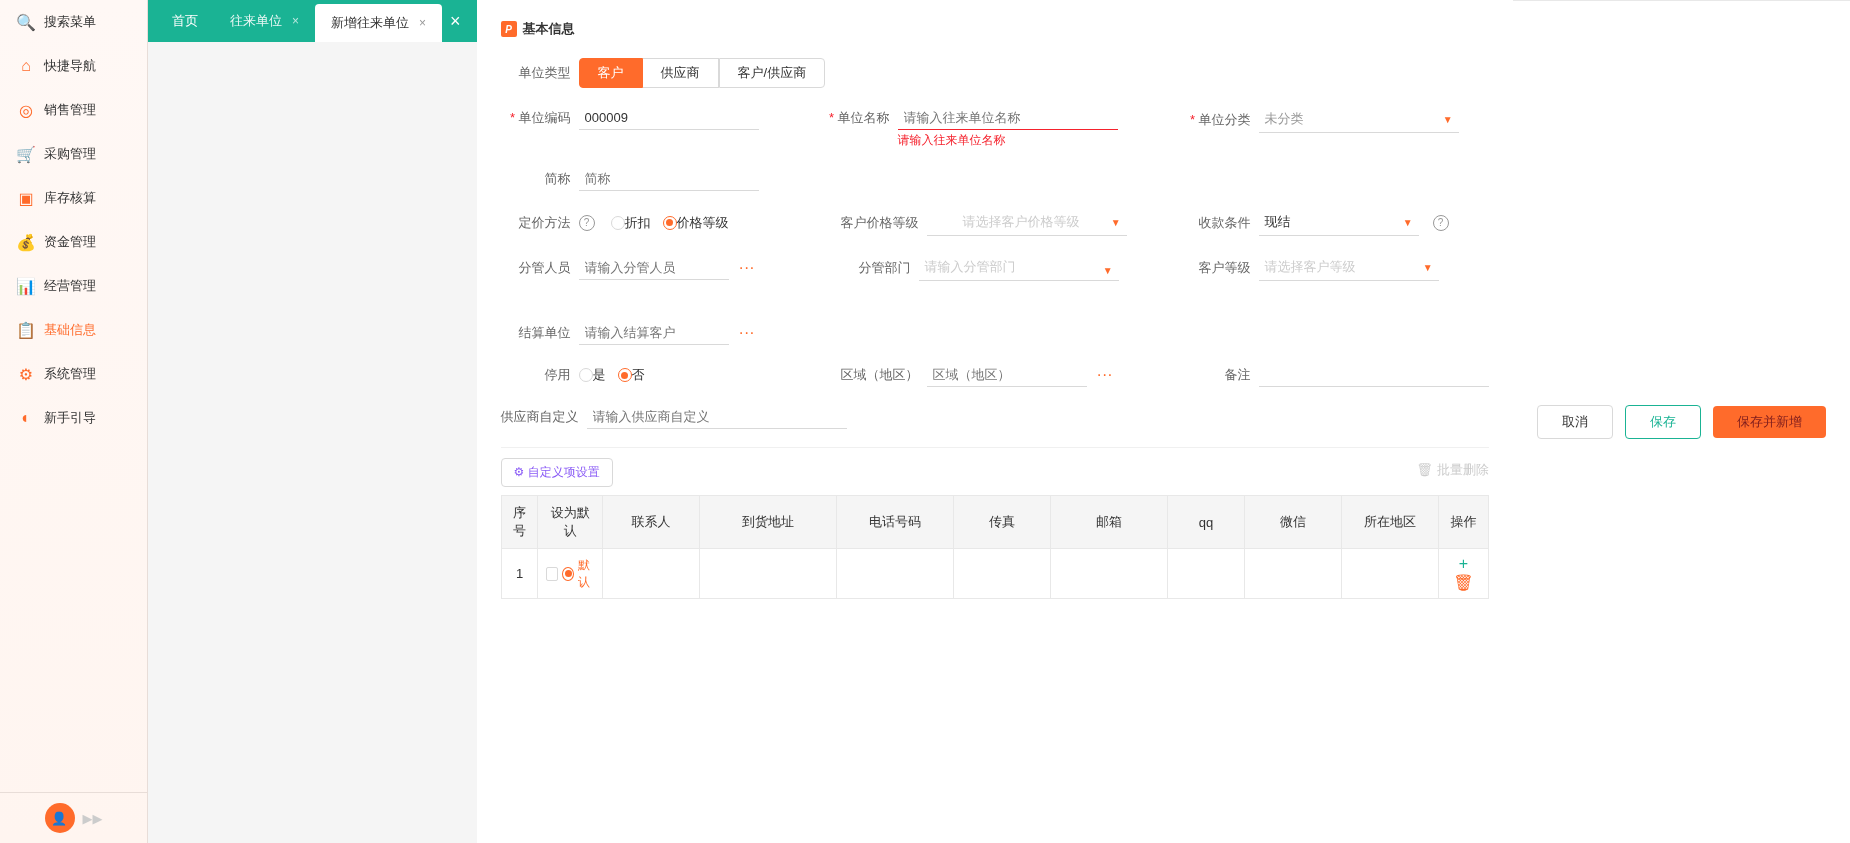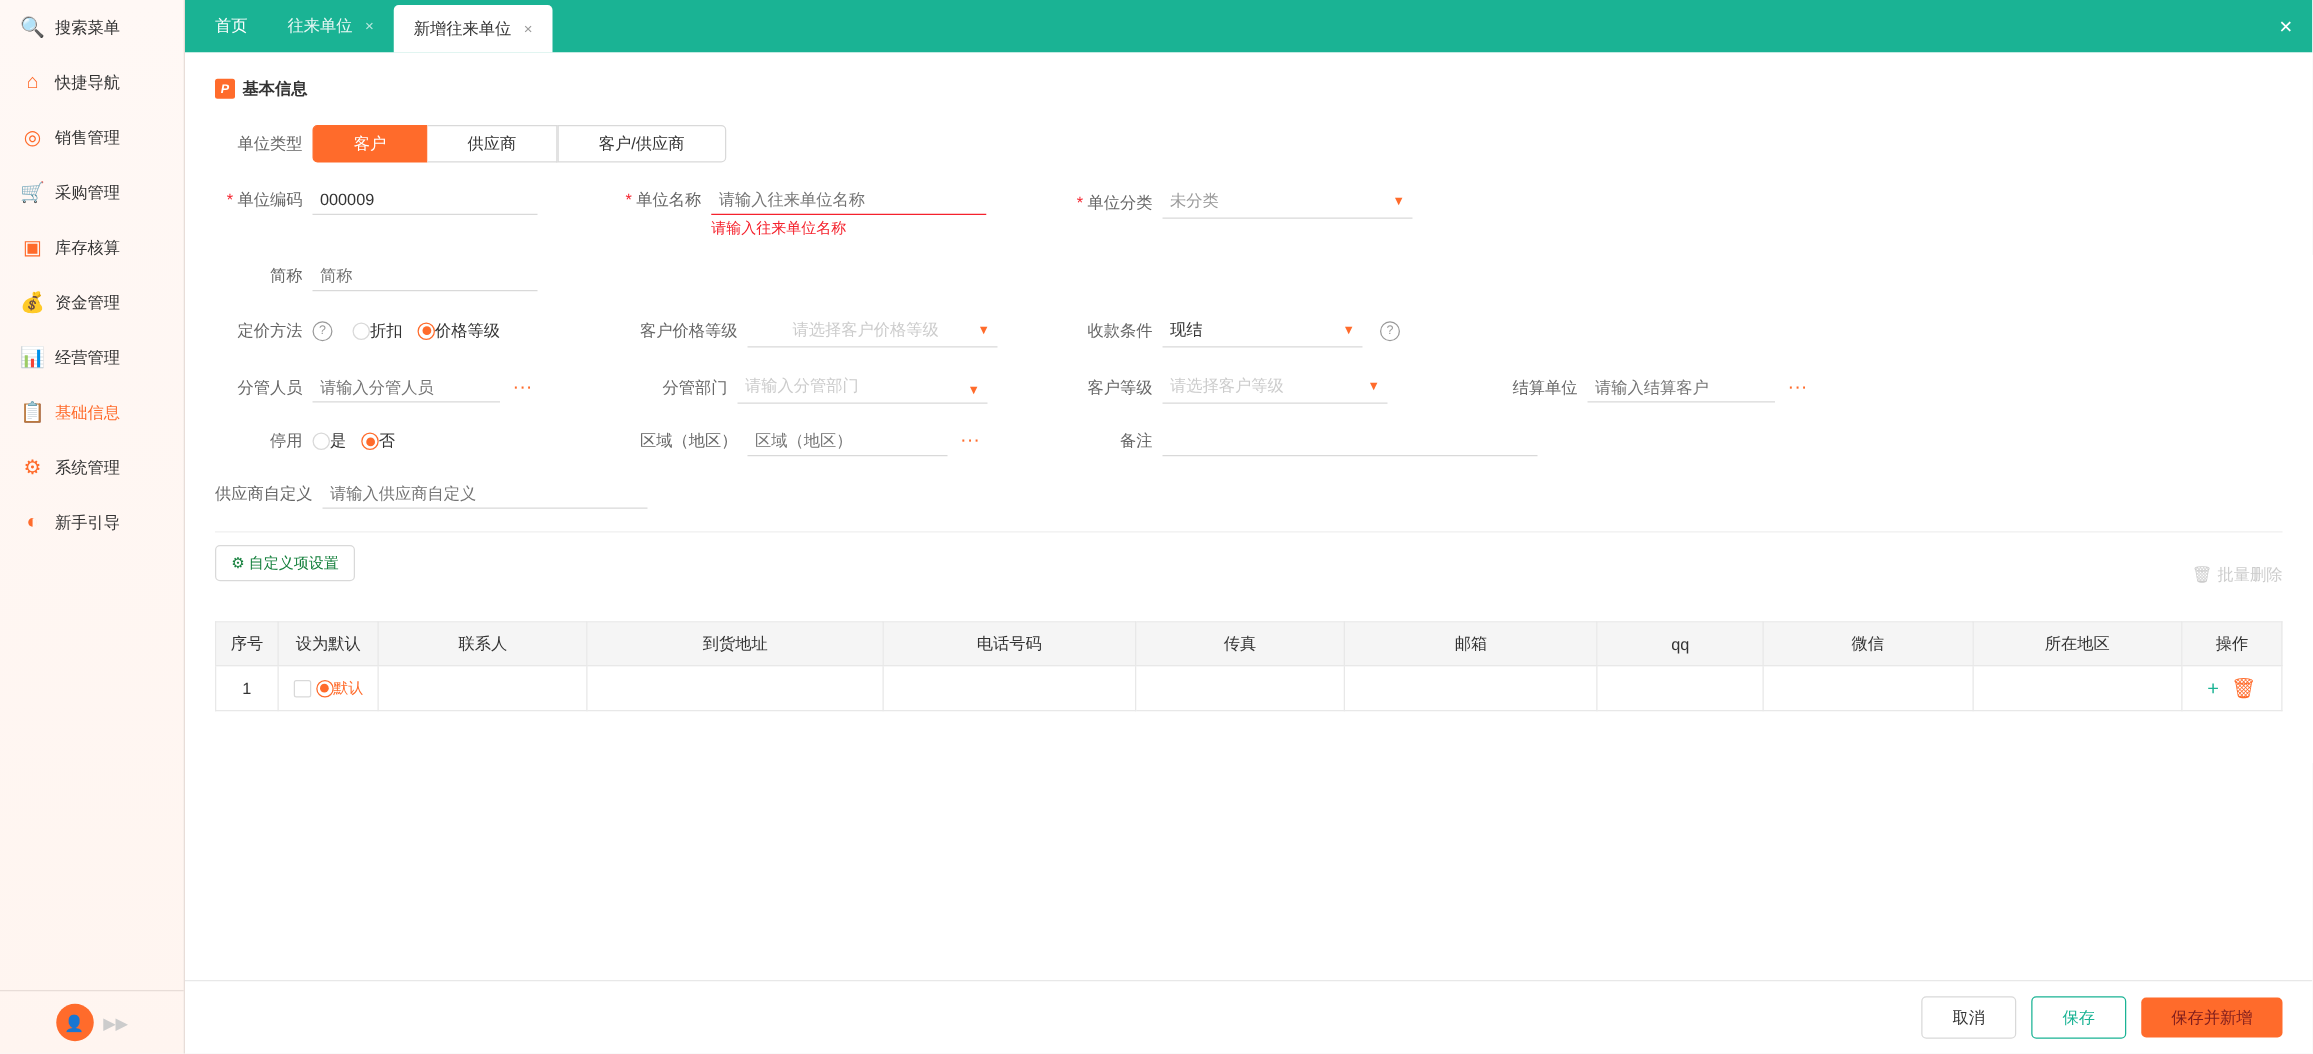--- a/index.html
+++ b/index.html
@@ -48,21 +48,21 @@
       background: #ff6b2b;
       border-radius: 50%;
       display: flex; align-items: center; justify-content: center;
       color: white;
     }
 
     
     .main {
       flex: 1;
       display: flex;
-      flex-direction: column;
+      flex-direction: row;
       overflow: hidden;
     }
 
     
     .tab-bar {
       display: flex;
       align-items: center;
       background: #1ab394;
       height: 42px;
       padding: 0 8px;
@@ -185,21 +185,21 @@
       font-size: 13px;
     }
     .form-select .chevron { color: #ff6b2b; font-size: 10px; margin-left: 8px; }
 
     
     .unit-type-group {
       display: flex;
       gap: 0;
     }
     .unit-type-btn {
-      padding: 5px 32px;
+      padding: 5px 18px;
       border: 1px solid #d9d9d9;
       cursor: pointer;
       font-size: 13px;
       background: white;
       color: #333;
     }
     .unit-type-btn.active {
       background: #ff6b2b;
       color: white;
       border-color: #ff6b2b;
@@ -260,25 +260,25 @@
     }
 
     
     .custom-settings-btn {
       display: flex;
       align-items: center;
       gap: 4px;
       padding: 5px 12px;
       border: 1px solid #d9d9d9;
       border-radius: 4px;
-      color: #15803d;
+      color: #8b5cf6;
       cursor: pointer;
       font-size: 12px;
       background: white;
-      margin-bottom: 24px;
+      margin-bottom: 0;
     }
 
     
     .data-table {
       width: 100%;
       border-collapse: collapse;
       font-size: 12px;
     }
     .data-table th {
       background: #f5f5f5;

